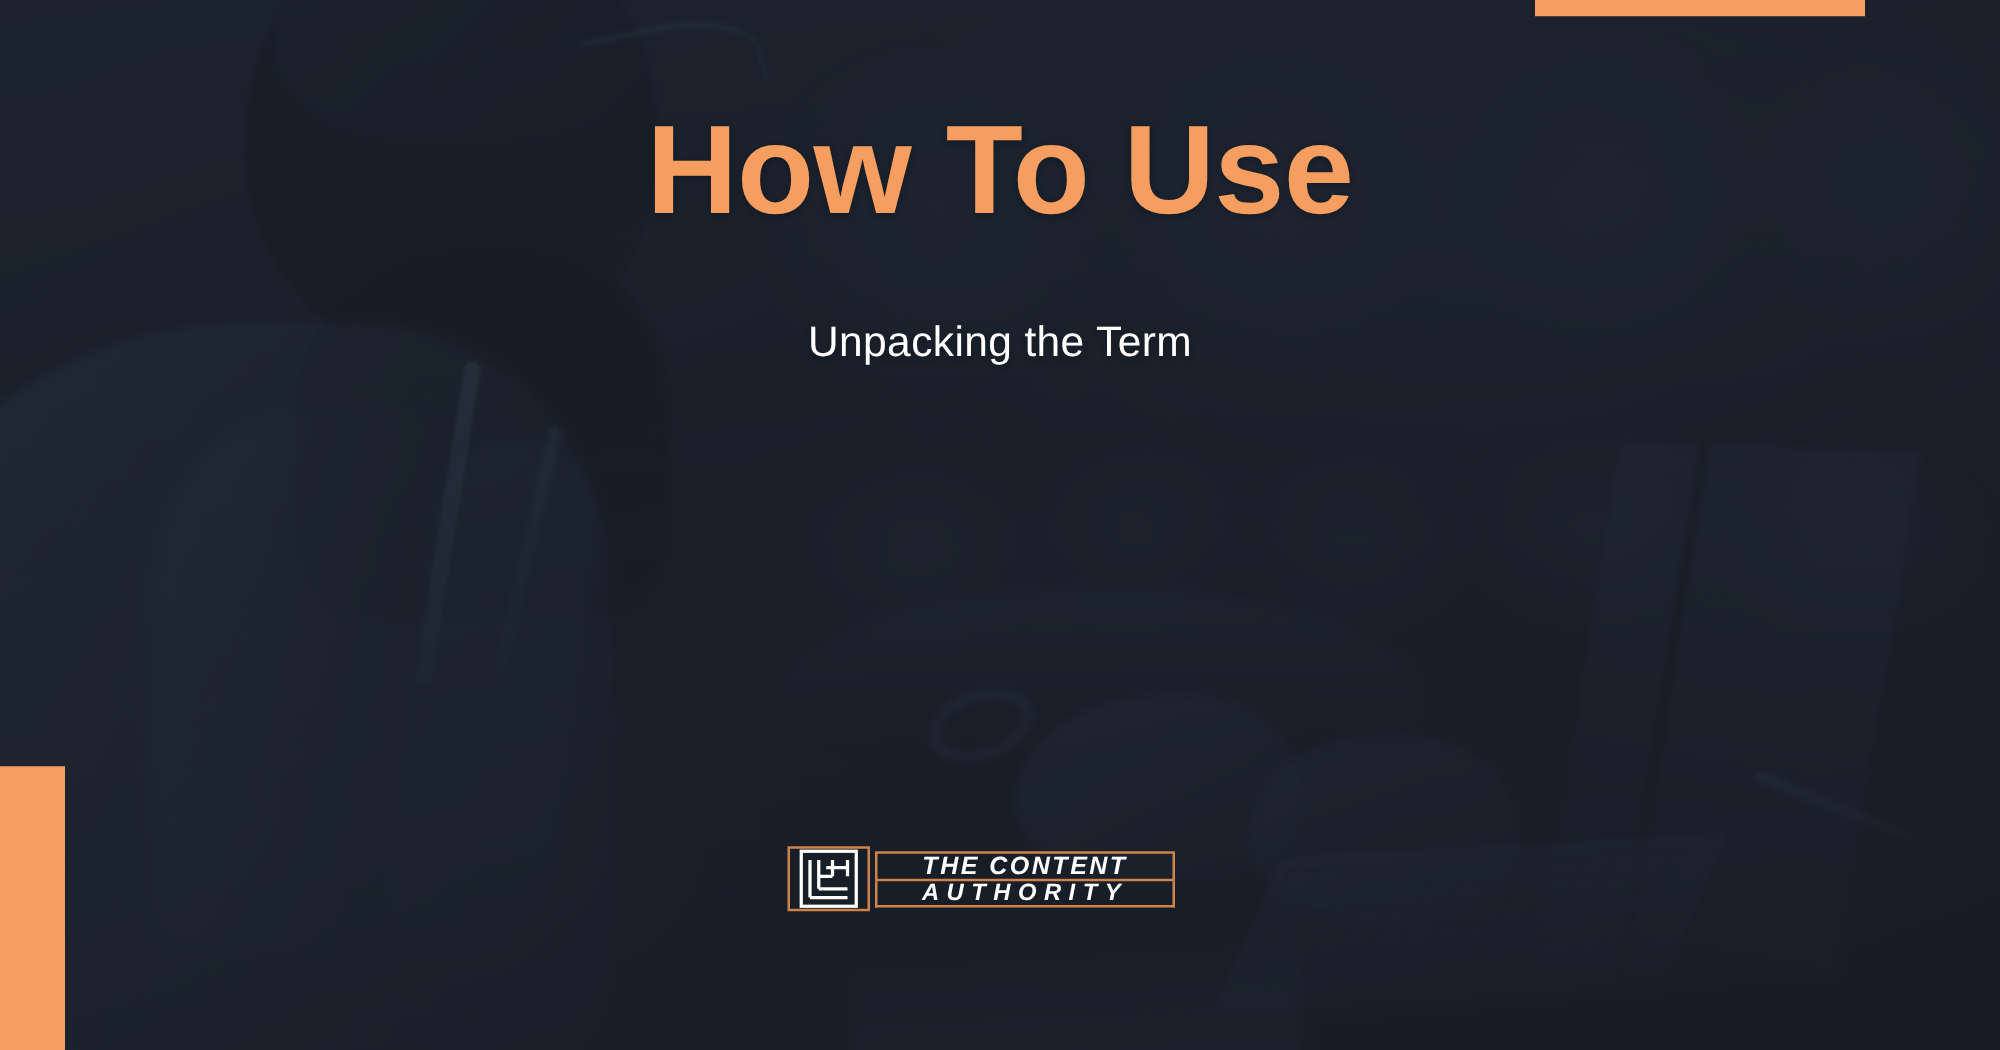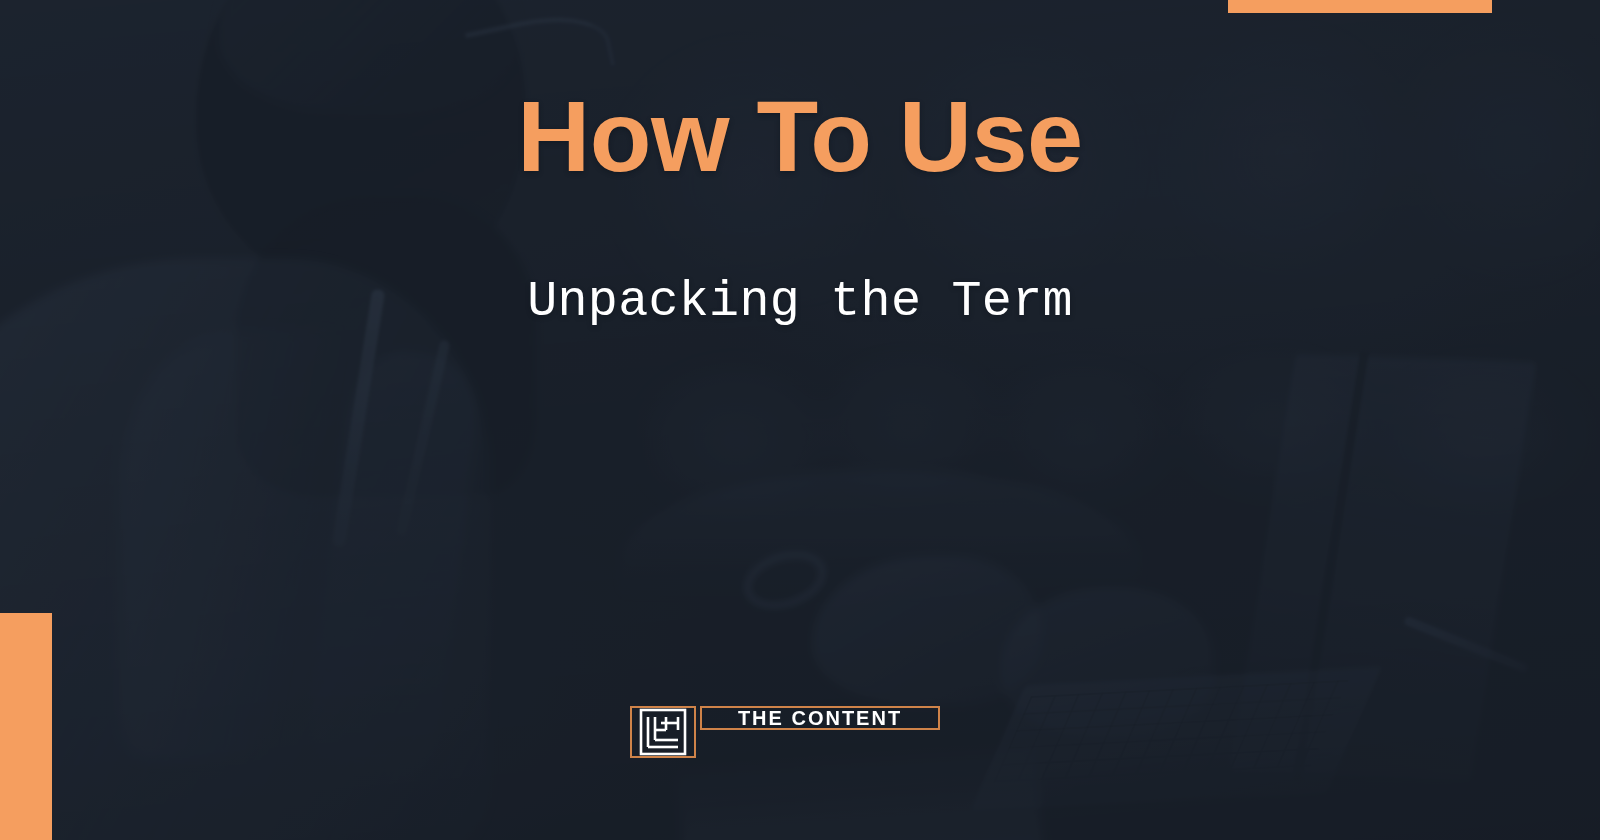--- a/index.html
+++ b/index.html
@@ -251,38 +251,38 @@
     font-size:112px;
     color:#ffffff;
     margin-bottom:24px;
   }
   .h-line3 {
     font-size:101px;
     color:#f59e5f;
   }
 
   .subtitle {
-    margin-top:68px;
-    font-size:50px;
+    margin-top:48px;
+    font-size:34px;
     font-weight:300;
     color:#ffffff;
     letter-spacing:.3px;
     line-height:1;
     text-shadow:0 2px 5px rgba(12,18,26,.40);
     white-space:nowrap;
-    font-family:Liberation Mono, monospace;
   }
 
   
   .logo {
     position:absolute;
-    left:630px; top:706px;
+    left:630px; top:669px;
     width:310px; height:68px;
     display:flex;
-    align-items:flex-start;
+    align-items:center;
+    font-style:italic;
   }
   .logo-mark {
     width:66px;
     border:2px solid #d98game;
     border:2px solid #cf8349;
     display:flex; align-items:center; justify-content:center;
     flex:0 0 66px;
   }
   .logo-mark svg { display:block; }
 
@@ -355,16 +355,17 @@
           <path d="M16 32 L39 32"></path>
           <path d="M16 22 L27 22"></path>
           <path d="M27 22 L27 9"></path>
           <path d="M22 15 L39 15"></path>
           <path d="M39 9 L39 22"></path>
         </g>
       </svg>
     </div>
     <div class="logo-words">
       <div class="logo-row r1">THE CONTENT</div>
+      <div class="logo-row r2">AUTHORITY</div>
     </div>
   </div>
 
 </div>
 
 </body></html>

